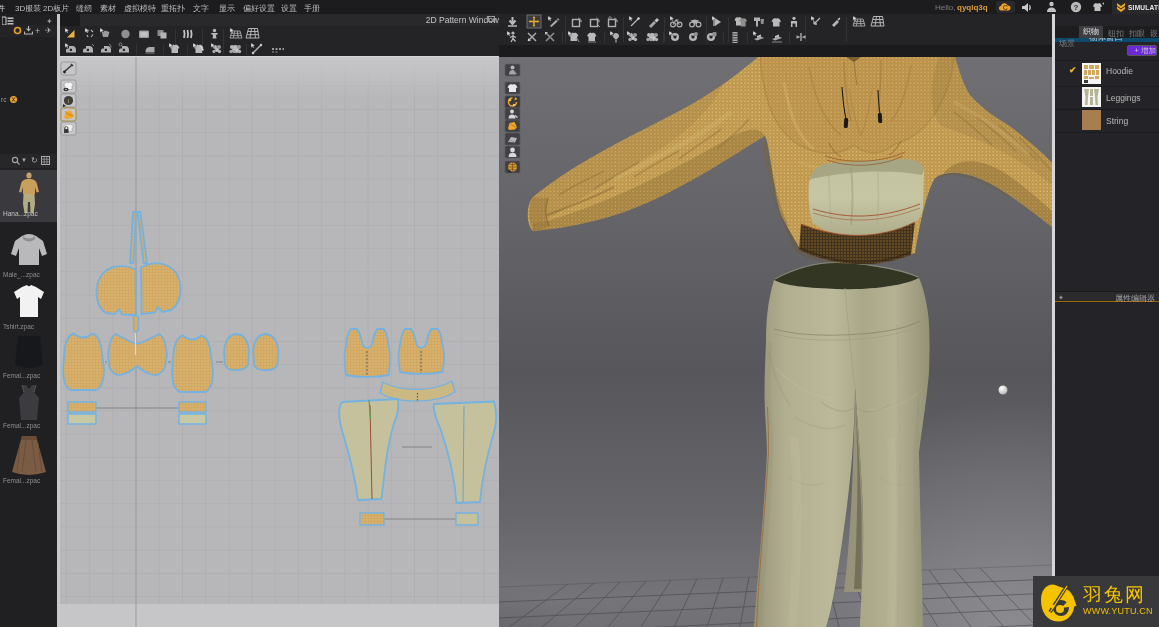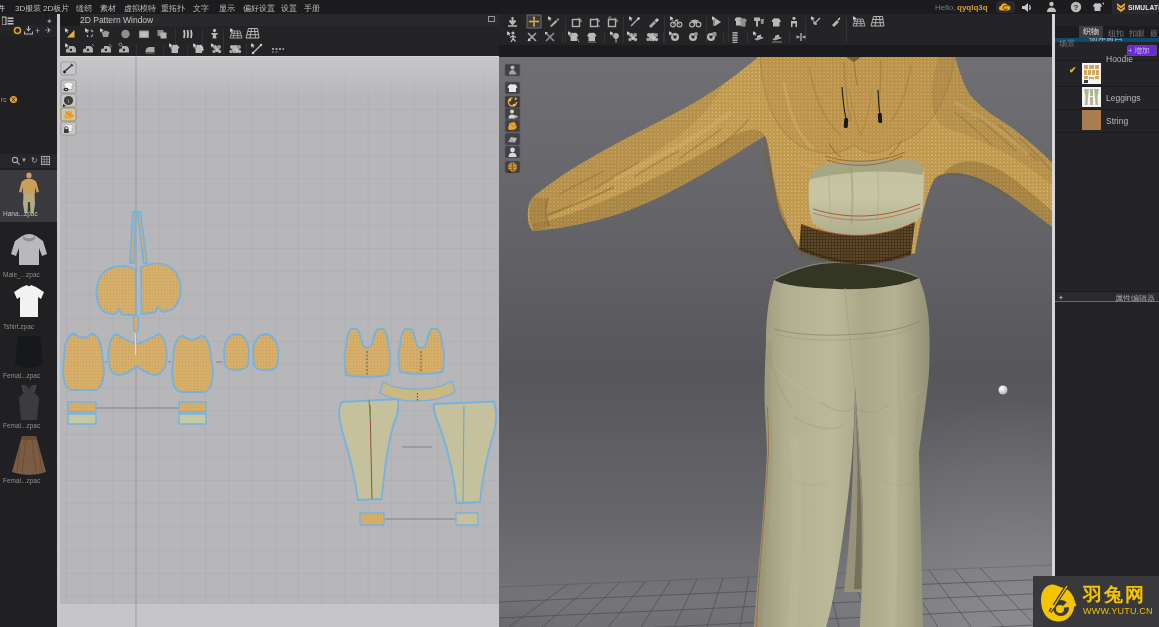--- a/index.html
+++ b/index.html
@@ -6,21 +6,21 @@
   html,body { width:1159px; height:627px; overflow:hidden; background:#1b1b1d; font-family:"Liberation Sans", sans-serif; }
   .abs { position:absolute; }
   #stage { position:relative; width:1159px; height:627px; background:#1b1b1d; }
   
   #menubar { left:0; top:0; width:1159px; height:14px; background:#1c1c1e; color:#bdbdbd; font-size:8px; }
   #menubar .mi { position:absolute; top:3px; white-space:nowrap; }
   
   #sidebar { left:0; top:14px; width:57px; height:613px; background:#202022; }
   .thumblabel { position:absolute; font-size:6.5px; color:#8f8f8f; left:3px; white-space:nowrap; }
   
-  .titlebar { height:12px; background:#29292c; color:#c6c6c6; font-size:8.5px; text-align:left; line-height:12px;margin-left:20px; }
+  .titlebar { height:12px; background:#29292c; color:#c6c6c6; font-size:8.5px; text-align:right; line-height:12px;margin-left:20px; }
   .toolbar { background:#242427; }
   
   #rpanel { left:1055px; top:14px; width:104px; height:613px; background:#242428; }
 </style>
 </head>
 <body>
 <div id="stage">
 
   <div class="abs" id="menubar">
     <span class="mi" style="left:-3px;color:#d0d0d0">件</span>
@@ -765,41 +765,41 @@
     </div>
 
     <div class="abs" style="left:0;top:12px;width:104px;height:12px;background:#1d1d1f;color:#7f7f7f;font-size:8px">
       <span class="abs" style="left:4px;top:12px">场景</span>
       <span class="abs" style="left:24px;top:0;width:24px;height:12px;background:#3d3d41;color:#e6e6e6;text-align:center;line-height:12px">织物</span>
       <span class="abs" style="left:53px;top:2px">纽扣</span>
       <span class="abs" style="left:74px;top:2px">扣眼</span>
       <span class="abs" style="left:95px;top:2px">嵌</span>
     </div>
 
-    <div class="abs" style="left:72px;top:31px;width:30px;height:11px;background:#6d28d9;border:1px solid #58585c;border-radius:2px;color:#c8c8c8;font-size:7.5px;text-align:left;line-height:9px">+ 增加</div>
+    <div class="abs" style="left:72px;top:31px;width:30px;height:11px;background:#6d28d9;border:1px solid #58585c;border-radius:2px;color:#c8c8c8;font-size:7.5px;text-align:right;line-height:9px">+ 增加</div>
 
     <div class="abs" style="left:0;top:46px;width:104px;height:1px;background:#1c1c1e"></div>
 
     <span class="abs" style="left:14px;top:51px;color:#e8b23c;font-size:9px;font-weight:bold">✔</span>
     <div class="abs" style="left:27px;top:49px;width:19px;height:21px;background:#f4f4f4">
       <svg width="19" height="21" viewBox="0 0 19 21">
         <rect x="2" y="2" width="4" height="4" fill="#d2a75e"></rect>
           <rect x="7" y="2" width="5" height="4" fill="#d2a75e"></rect>
           <rect x="13" y="2" width="4" height="4" fill="#d2a75e"></rect>
         <rect x="2" y="7" width="3" height="5" fill="#d2a75e"></rect>
           <rect x="6" y="7" width="3" height="5" fill="#d2a75e"></rect>
           <rect x="10" y="7" width="3" height="5" fill="#d2a75e"></rect>
           <rect x="14" y="7" width="3" height="5" fill="#d2a75e"></rect>
         <rect x="2" y="13" width="4" height="3" fill="#d2a75e"></rect>
           <rect x="7" y="14" width="5" height="2" fill="#d2a75e"></rect>
           <rect x="13" y="13" width="4" height="3" fill="#d2a75e"></rect>
         <path d="M2 17 L6 17 L6 20 L2 20 Z" fill="#3a3a3a"></path>
       </svg>
     </div>
-    <span class="abs" style="left:51px;top:40px;color:#b9b9b9;font-size:8.5px">Hoodie</span>
+    <span class="abs" style="left:51px;top:52px;color:#b9b9b9;font-size:8.5px">Hoodie</span>
     <div class="abs" style="left:0;top:72px;width:104px;height:1px;background:#1c1c1e"></div>
 
     <div class="abs" style="left:27px;top:73px;width:19px;height:20px;background:#f4f4f4">
       <svg width="19" height="20" viewBox="0 0 19 20">
         <path d="M2 2 L7 2 L6 10 L5.5 18 L3 18 L3.5 10 Z" fill="#b7b494"></path>
         <path d="M12 2 L17 2 L15.5 10 L16 18 L13.5 18 L13 10 Z" fill="#b7b494"></path>
         <path d="M8 2 L11 2 L11 9 L8 9 Z" fill="#b7b494"></path>
         <path d="M8 10 L11 10 L11 18 L8 18 Z" fill="#b7b494"></path>
       </svg>
     </div>
@@ -819,17 +819,17 @@
   <div class="abs" id="watermark" style="left:1033px;top:576px;width:126px;height:51px;background:#39393b">
     <svg class="abs" style="left:7px;top:7px" width="38" height="40" viewBox="0 0 38 40">
       <path d="M13 1.5 C5.5 1.5 1 8 1 17 C1 29 7 38.5 18 38.5 C28 38.5 34 31 34.5 21.5 C34.8 13 30 6 22 4.5 C19 4 15.5 1.5 13 1.5 Z" fill="#f5c400"></path>
       <circle cx="21" cy="25" r="8" fill="#39393b"></circle>
       <circle cx="20" cy="26" r="4" fill="#f5c400"></circle>
       <path d="M21 25 L33 13 L36.5 23 Z" fill="#f5c400"></path>
       <path d="M10 29 L27.5 2" stroke="#39393b" stroke-width="3.6"></path>
       <path d="M10.5 28.5 L27 3" stroke="#f5c400" stroke-width="1.3"></path>
       <circle cx="12.5" cy="23.5" r="1.9" fill="#f5c400"></circle>
     </svg>
-    <div class="abs" style="left:50px;top:6px;color:#f5c400;font-size:19px;font-weight:bold;letter-spacing:2px">羽兔网</div>
+    <div class="abs" style="left:50px;top:6px;color:#f5c400;font-size:19px;font-weight:normal;letter-spacing:2px">羽兔网</div>
     <div class="abs" style="left:50px;top:30px;color:#f0bf00;font-size:9px;font-weight:normal;letter-spacing:0.2px">WWW.YUTU.CN</div>
   </div>
 
 </div>
 
 </body></html>

